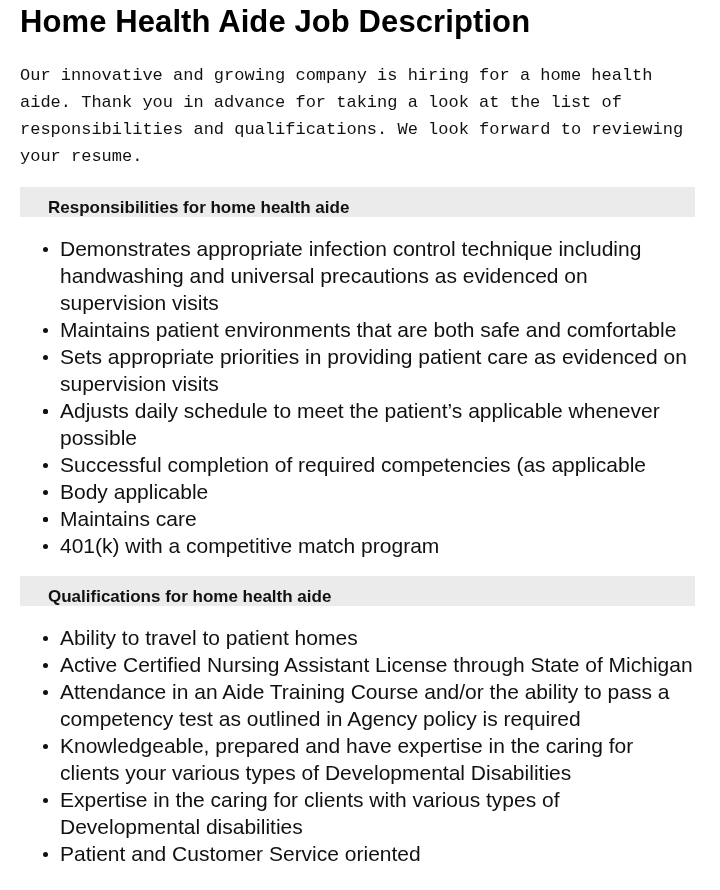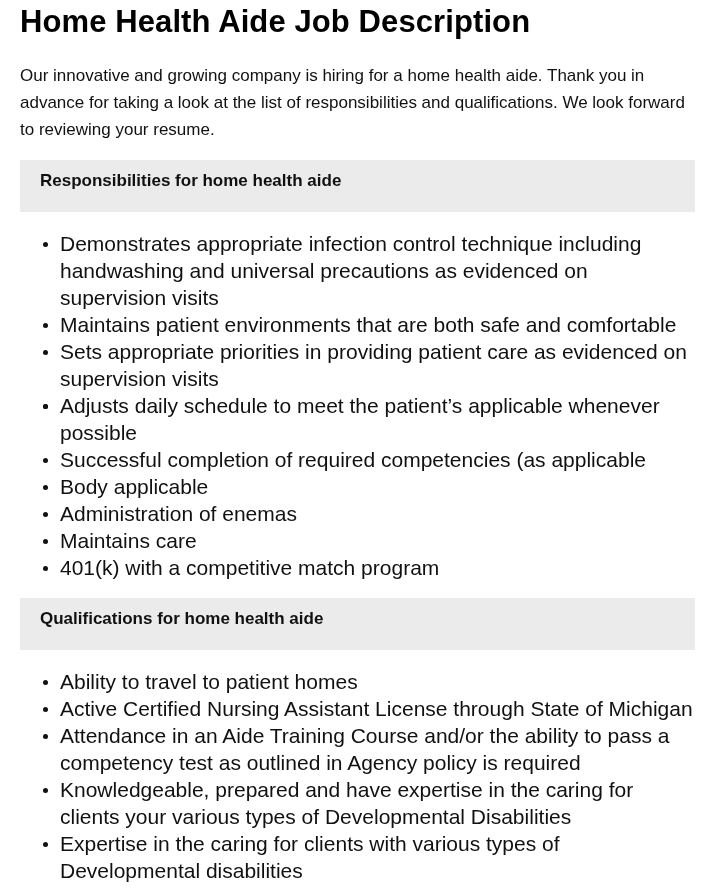--- a/index.html
+++ b/index.html
@@ -26,27 +26,28 @@
     font-weight: bold;
     line-height: 40px;
     letter-spacing: 0.1px;
     color: #000000;
   }
   p.intro {
     margin: 20px 0 0 0;
     font-size: 17px;
     line-height: 27px;
     color: #111111;
+    font-family: Liberation Mono, monospace;
   }
   .section-header {
     margin-top: 17px;
     background: #ebebeb;
-    height: 52px;
+    height: 30px;
     line-height: 41px;
-    padding-left: 20px;
+    padding-left: 28px;
     font-size: 17px;
     font-weight: bold;
     color: #111111;
   }
   ul.list {
     margin: 18px 0 0 0;
     padding: 0 0 0 40px;
     list-style: none;
   }
   ul.list li {
@@ -78,21 +79,21 @@
   <section>
     <div class="section-header">Responsibilities for home health aide</div>
     <ul class="list">
       <li><span class="bullet"></span><span>Demonstrates appropriate infection control technique including handwashing and universal precautions as evidenced on supervision visits</span></li>
       <li><span class="bullet"></span><span>Maintains patient environments that are both safe and comfortable</span></li>
       <li><span class="bullet"></span><span>Sets appropriate priorities in providing patient care as evidenced on supervision visits</span></li>
       <li><span class="bullet"></span></li>
       <li><span class="bullet"></span><span>Adjusts daily schedule to meet the patient’s applicable whenever possible</span></li>
       <li><span class="bullet"></span><span>Successful completion of required competencies (as applicable</span></li>
       <li><span class="bullet"></span><span>Body applicable</span></li>
-      <li><span class="bullet"></span><span>Administration of enemas</span></li>
+      <li><span class="bullet"></span></li>
       <li><span class="bullet"></span><span>Maintains care</span></li>
       <li><span class="bullet"></span><span>401(k) with a competitive match program</span></li>
     </ul>
   </section>
 
   <section class="sec2">
     <div class="section-header">Qualifications for home health aide</div>
     <ul class="list">
       <li><span class="bullet"></span><span>Ability to travel to patient homes</span></li>
       <li><span class="bullet"></span><span>Active Certified Nursing Assistant License through State of Michigan</span></li>

